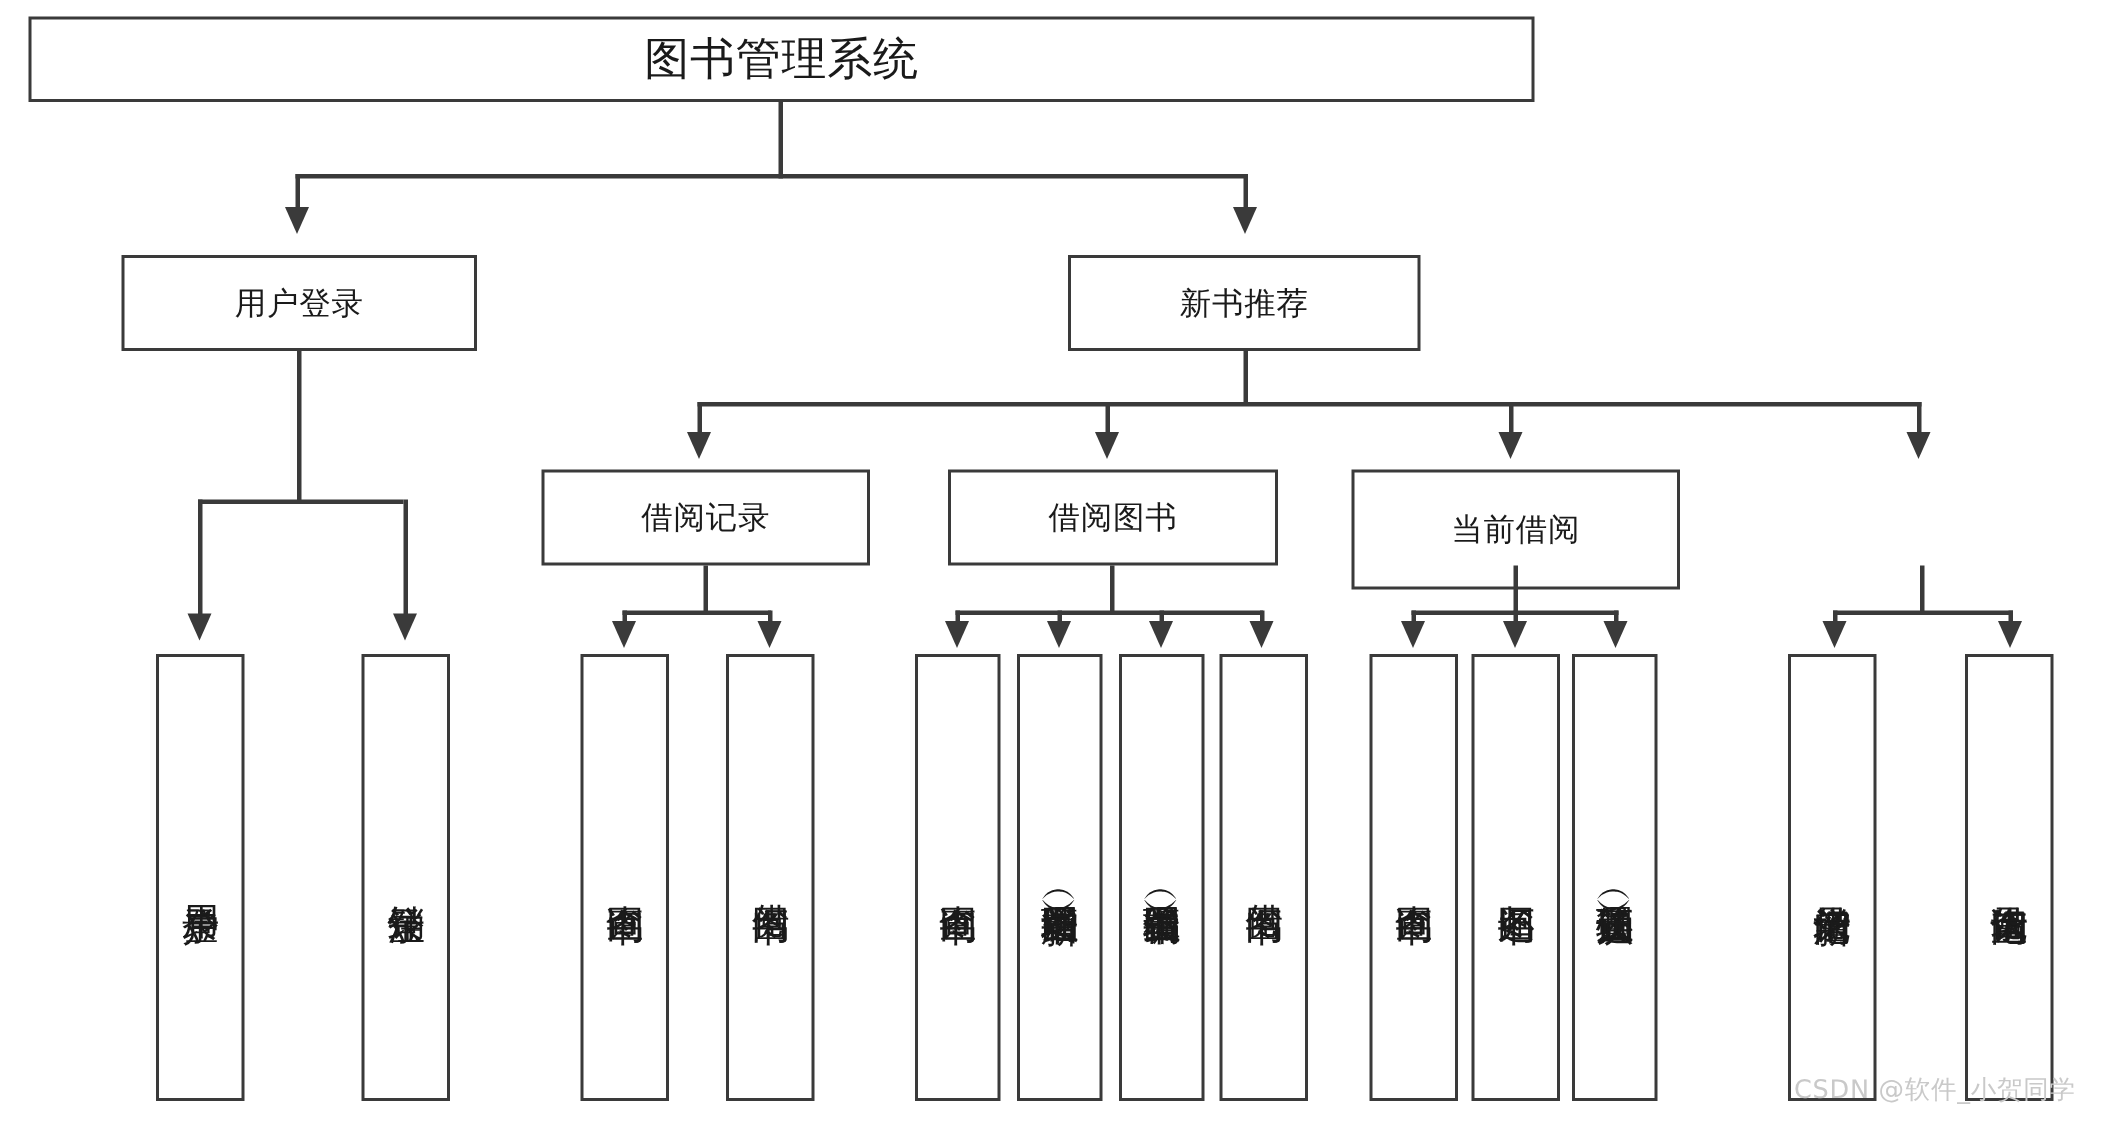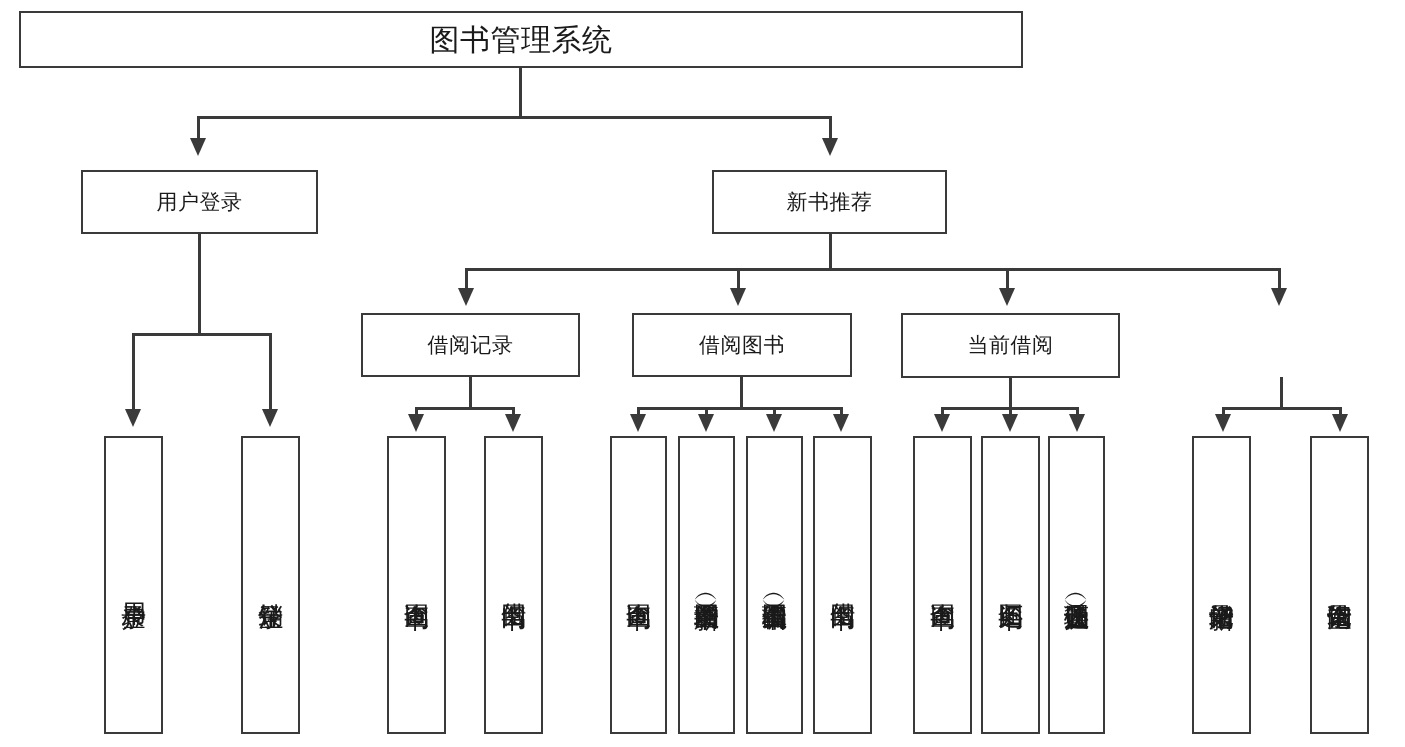--- a/index.html
+++ b/index.html
@@ -122,21 +122,21 @@
   <div class="arrow" style="left:999px; top:288px;"></div>
   <div class="edge edge-v" style="left:1278px; top:268px; width:3px; height:22px;"></div>
   <div class="arrow" style="left:1271px; top:288px;"></div>
 
   <div class="node h-node" style="left:361px; top:313px; width:219px; height:64px;">
     <span class="node-label">借阅记录</span>
   </div>
   <div class="node h-node" style="left:632px; top:313px; width:220px; height:64px;">
     <span class="node-label">借阅图书</span>
   </div>
-  <div class="node h-node" style="left:901px; top:313px; width:219px; height:65px;">
+  <div class="node h-node" style="left:901px; top:313px; width:219px; height:80px;">
     <span class="node-label">当前借阅</span>
   </div>
 
   <div class="edge edge-v" style="left:469px; top:377px; width:3px; height:32px;"></div>
   <div class="edge edge-h" style="left:415px; top:407px; width:99px; height:3px;"></div>
   <div class="edge edge-v" style="left:415px; top:407px; width:3px; height:12px;"></div>
   <div class="arrow" style="left:408px; top:414px;"></div>
   <div class="edge edge-v" style="left:512px; top:407px; width:3px; height:12px;"></div>
   <div class="arrow" style="left:505px; top:414px;"></div>
 
@@ -204,14 +204,15 @@
     <span class="node-label">确认归还（管理员）</span>
   </div>
 
   <div class="node leaf tall" style="left:1192px; top:436px; width:59px; height:298px;">
     <span class="node-label">新增借阅记录</span>
   </div>
   <div class="node leaf tall" style="left:1310px; top:436px; width:59px; height:298px;">
     <span class="node-label">查询借阅记录</span>
   </div>
 
+  <div class="watermark" style="left:1196px; top:715px;">CSDN @软件_小贺同学</div>
 
 </div>
 
 </body></html>

